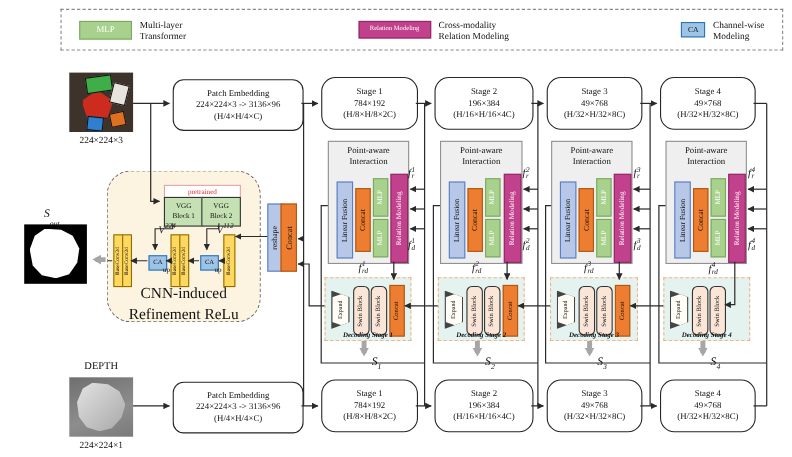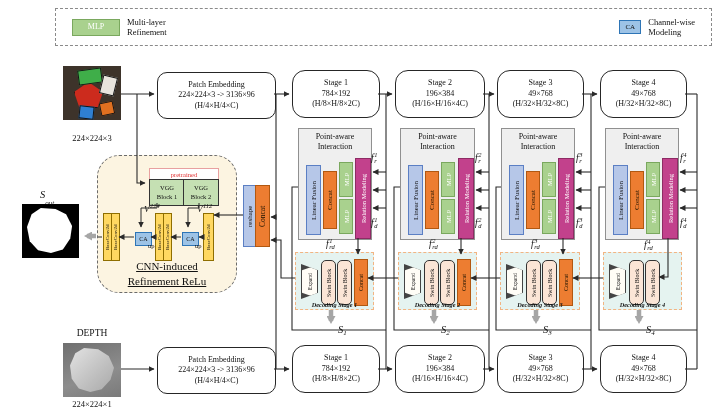--- a/index.html
+++ b/index.html
@@ -31,37 +31,41 @@
   svg.wires{position:absolute;left:0;top:0;z-index:5;pointer-events:none;}
 </style>
 </head>
 <body>
 
 <div id="fig">
 
   <div class="abs legend" style="left:55px;top:8px;width:657px;height:38px;">
     <div class="litem">
       <span class="ctr" style="width:46px;height:15px;background:#a9d18e;border:0.8px solid #7aa85e;color:#fff;font-size:8px;">MLP</span>
-      <span><span>Multi-layer</span><br><span>Refinement</span></span>
+      <span><span>Multi-layer</span><br><span>Transformer</span></span>
+    </div>
+    <div class="litem">
+      <span class="ctr" style="width:64px;height:14px;background:#c2418c;border:0.8px solid #8e2b64;color:#fff;font-size:6px;">Relation Modeling</span>
+      <span><span>Cross-modality</span><br><span>Relation Modeling</span></span>
     </div>
     <div class="litem">
       <span class="ctr" style="width:20px;height:12px;background:#9dc3e6;border:0.7px solid #2e75b6;font-size:7px;">CA</span>
       <span><span>Channel-wise</span><br><span>Modeling</span></span>
     </div>
   </div>
 
   <div class="abs ctr" style="left:63px;top:68px;width:58px;font-size:10px;">RGB</div>
   <div class="abs" style="left:63px;top:66px;width:58px;height:54px;background:#3d332a;z-index:2;overflow:hidden;">
     <div class="abs" style="left:11px;top:16px;width:27px;height:24px;background:#cc2b1d;border:1px solid #151515;clip-path:polygon(50% 0,100% 38%,81% 100%,19% 100%,0 38%);"></div>
     <div class="abs" style="left:15px;top:3px;width:22px;height:13px;background:#3fae49;border:1px solid #151515;transform:rotate(-8deg);"></div>
     <div class="abs" style="left:38px;top:10px;width:13px;height:17px;background:#e8e4dd;border:1px solid #151515;transform:rotate(14deg);"></div>
     <div class="abs" style="left:16px;top:40px;width:13px;height:11px;background:#2f7fd1;border:1px solid #151515;transform:rotate(6deg);"></div>
     <div class="abs" style="left:37px;top:36px;width:12px;height:11px;background:#e07020;border:1px solid #151515;transform:rotate(-12deg);"></div>
   </div>
-  <div class="abs imgsz" style="left:50px;top:133px;width:84px;">224×224×3</div>
+  <div class="abs imgsz" style="left:50px;top:122px;width:84px;">224×224×3</div>
 
   <div class="abs rbox" style="left:157px;top:72px;width:117px;height:45px;border-radius:10px;">
     <div>Patch Embedding</div>
     <div>224×224×3 -&gt; 3136×96</div>
     <div>(H/4×H/4×C)</div>
   </div>
 
   <div class="abs rbox" style="left:292px;top:70px;width:86px;height:46px;">
     <div>Stage 1</div>
       <div>784×192</div>
@@ -229,21 +233,21 @@
       </div>
     <div class="abs vt bc" style="left:5px;top:57px;width:7px;height:46px;">BaseConv2d</div>
     <div class="abs vt bc" style="left:13px;top:57px;width:7px;height:46px;">BaseConv2d</div>
     <div class="abs vt bc" style="left:57px;top:57px;width:7px;height:46px;">BaseConv2d</div>
     <div class="abs vt bc" style="left:65px;top:57px;width:7px;height:46px;">BaseConv2d</div>
     <div class="abs vt bc" style="left:105px;top:57px;width:9px;height:46px;">BaseConv2d</div>
     <div class="abs ctr ca" style="left:37px;top:76px;width:15px;height:12px;">CA</div>
     <div class="abs ctr ca" style="left:84px;top:76px;width:15px;height:12px;">CA</div>
     <div class="abs" style="left:50px;top:86px;font-size:6.5px;">up</div>
     <div class="abs" style="left:97px;top:86px;font-size:6.5px;">up</div>
-    <div class="abs ctr" style="left:14px;top:103px;width:110px;font-size:11px;line-height:1.35;text-decoration:underline;">
+    <div class="abs ctr" style="left:14px;top:103px;width:110px;font-size:14px;line-height:1.35;">
         <span><span>CNN-induced</span><br><span>Refinement ReLu</span></span>
       </div>
   </div>
 
   <div class="abs vt" style="left:243px;top:185px;width:12px;height:60px;background:#b6c7e8;border:0.8px solid #5b7fc4;font-size:7px;z-index:2;">reshape</div>
   <div class="abs vt oc" style="left:255px;top:185px;width:13px;height:60px;font-size:7.5px;z-index:2;">Concat</div>
 
   <div class="abs slab" style="left:40px;top:190px;">
       <i>S</i>
       <span class="ssub" style="font-size:7px;margin-top:10px;text-align:right;">out</span>

